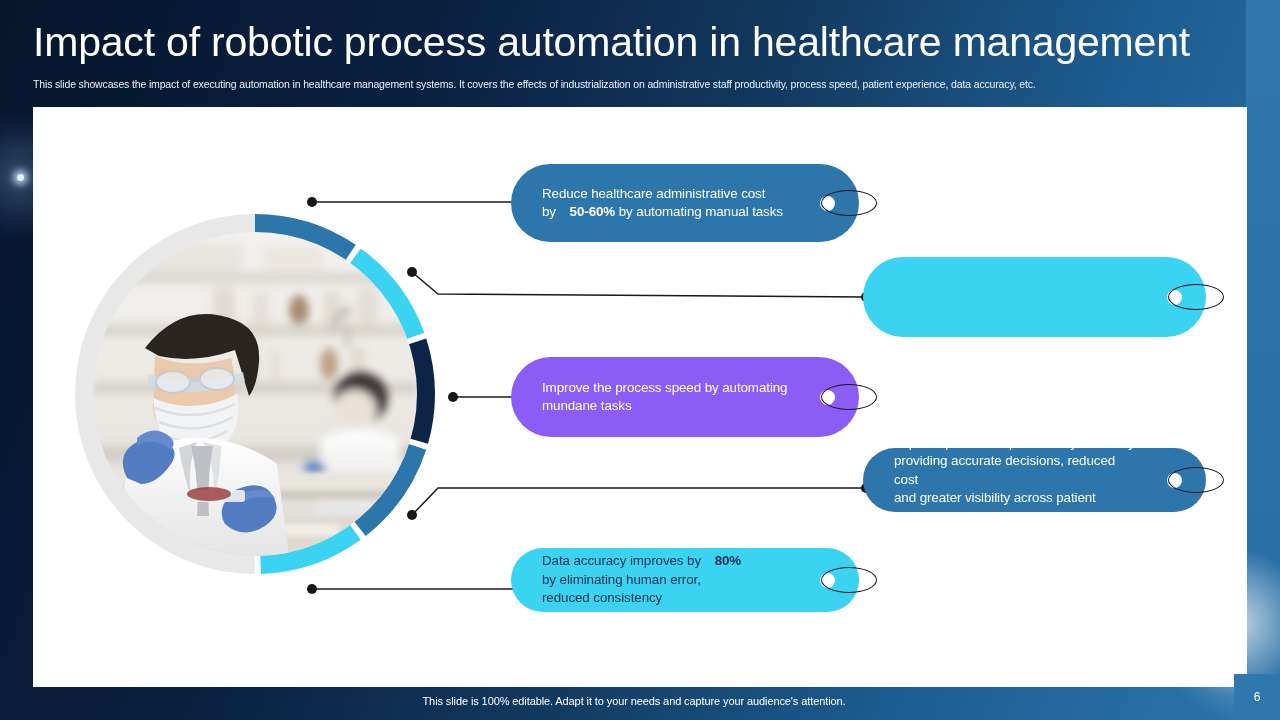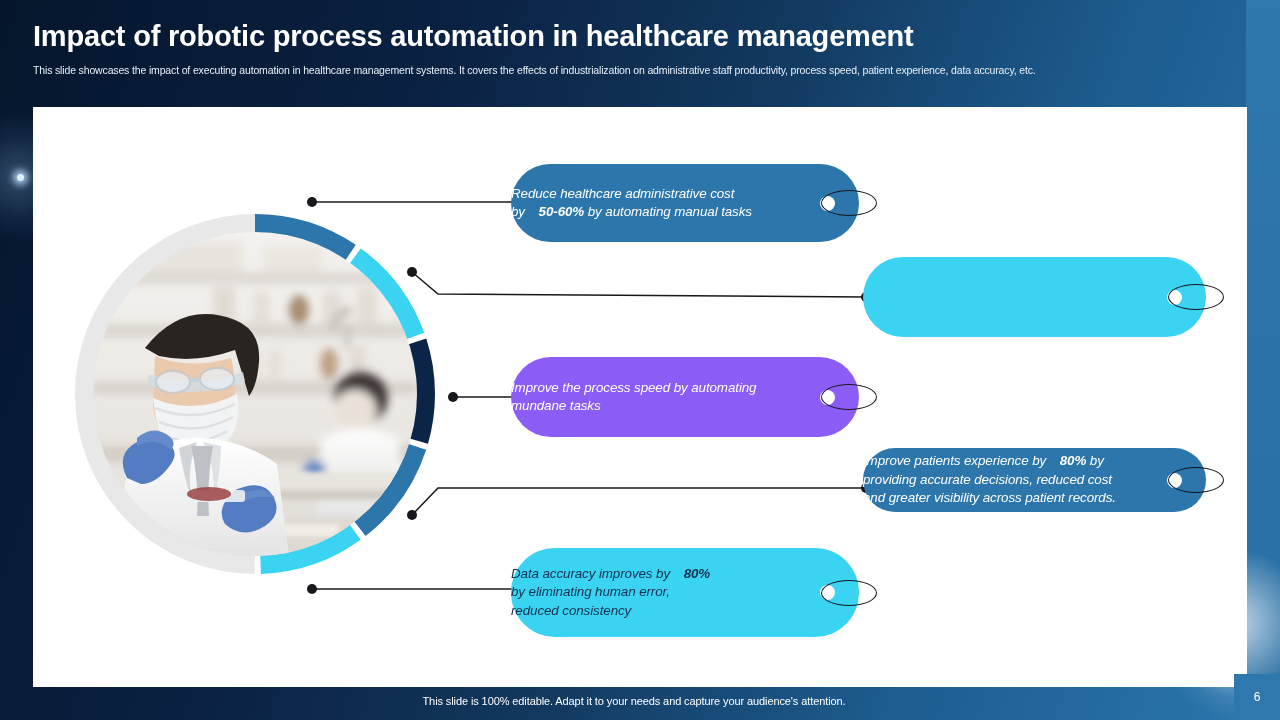--- a/index.html
+++ b/index.html
@@ -30,21 +30,21 @@
   }
   #right-strip-glow {
     position:absolute; right:-30px; top:548px; width:150px; height:150px;
     border-radius:50%;
     background:radial-gradient(circle, rgba(255,255,255,0.72) 0%, rgba(255,255,255,0.30) 40%, rgba(255,255,255,0) 70%);
   }
 
   
   #header { position:absolute; left:33px; top:20px; width:1200px; }
   #slide-title {
-    font-size:29px; font-weight:bold; color:#ffffff;
+    font-size:41px; font-weight:normal; color:#ffffff;
     letter-spacing:-0.2px; line-height:1.12; white-space:nowrap;
   }
   #slide-subtitle {
     margin-top:12px; font-size:10.5px; color:#e8f0f9;
     line-height:1.3; white-space:nowrap; letter-spacing:-0.15px;
   }
 
   
   #card {
     position:absolute; left:33px; top:107px;
@@ -65,23 +65,22 @@
   #connectors { position:absolute; left:0; top:0; width:1214px; height:580px; pointer-events:none; }
 
   
   .pill {
     position:absolute;
     border-radius:44px;
     display:flex; align-items:center;
   }
   .pill-text {
     font-size:13.4px; line-height:1.38;
-    padding-right:70px;
+    padding-left:31px; padding-right:70px;
     letter-spacing:-0.1px;
-    font-style:italic;
   }
   .pill-text b { font-weight:bold;margin-left:10px; }
   .pill.steel { background:#2c76ac; }
   .pill.steel .pill-text { color:#ffffff; }
   .pill.navy  { background:#8b5cf6; }
   .pill.navy .pill-text { color:#ffffff; }
   .pill.cyan  { background:#3ad3f2; }
   .pill.cyan .pill-text { color:#16304d; }
 
   .pill-hole {
@@ -279,21 +278,21 @@
     <div class="pill steel" style="left:830px; top:341px; width:343px; height:64px;">
       <div class="pill-text">
         <div><span>Improve patients experience by </span><b>80%</b><span> by</span></div>
         <div><span>providing  accurate decisions, reduced cost</span><b></b><span></span></div>
         <div><span>and greater visibility  across patient records.</span><b></b><span></span></div>
       </div>
       <div class="pill-hole"></div>
       <div class="pill-loop"></div>
     </div>
 
-    <div class="pill cyan" style="left:478px; top:441px; width:348px; height:89px;">
+    <div class="pill cyan" style="left:478px; top:441px; width:348px; height:64px;">
       <div class="pill-text">
         <div><span>Data accuracy improves by </span><b>80%</b><span></span></div>
         <div><span>by eliminating  human error,</span><b></b><span></span></div>
         <div><span>reduced consistency</span><b></b><span></span></div>
       </div>
       <div class="pill-hole"></div>
       <div class="pill-loop"></div>
     </div>
 
   </div>

